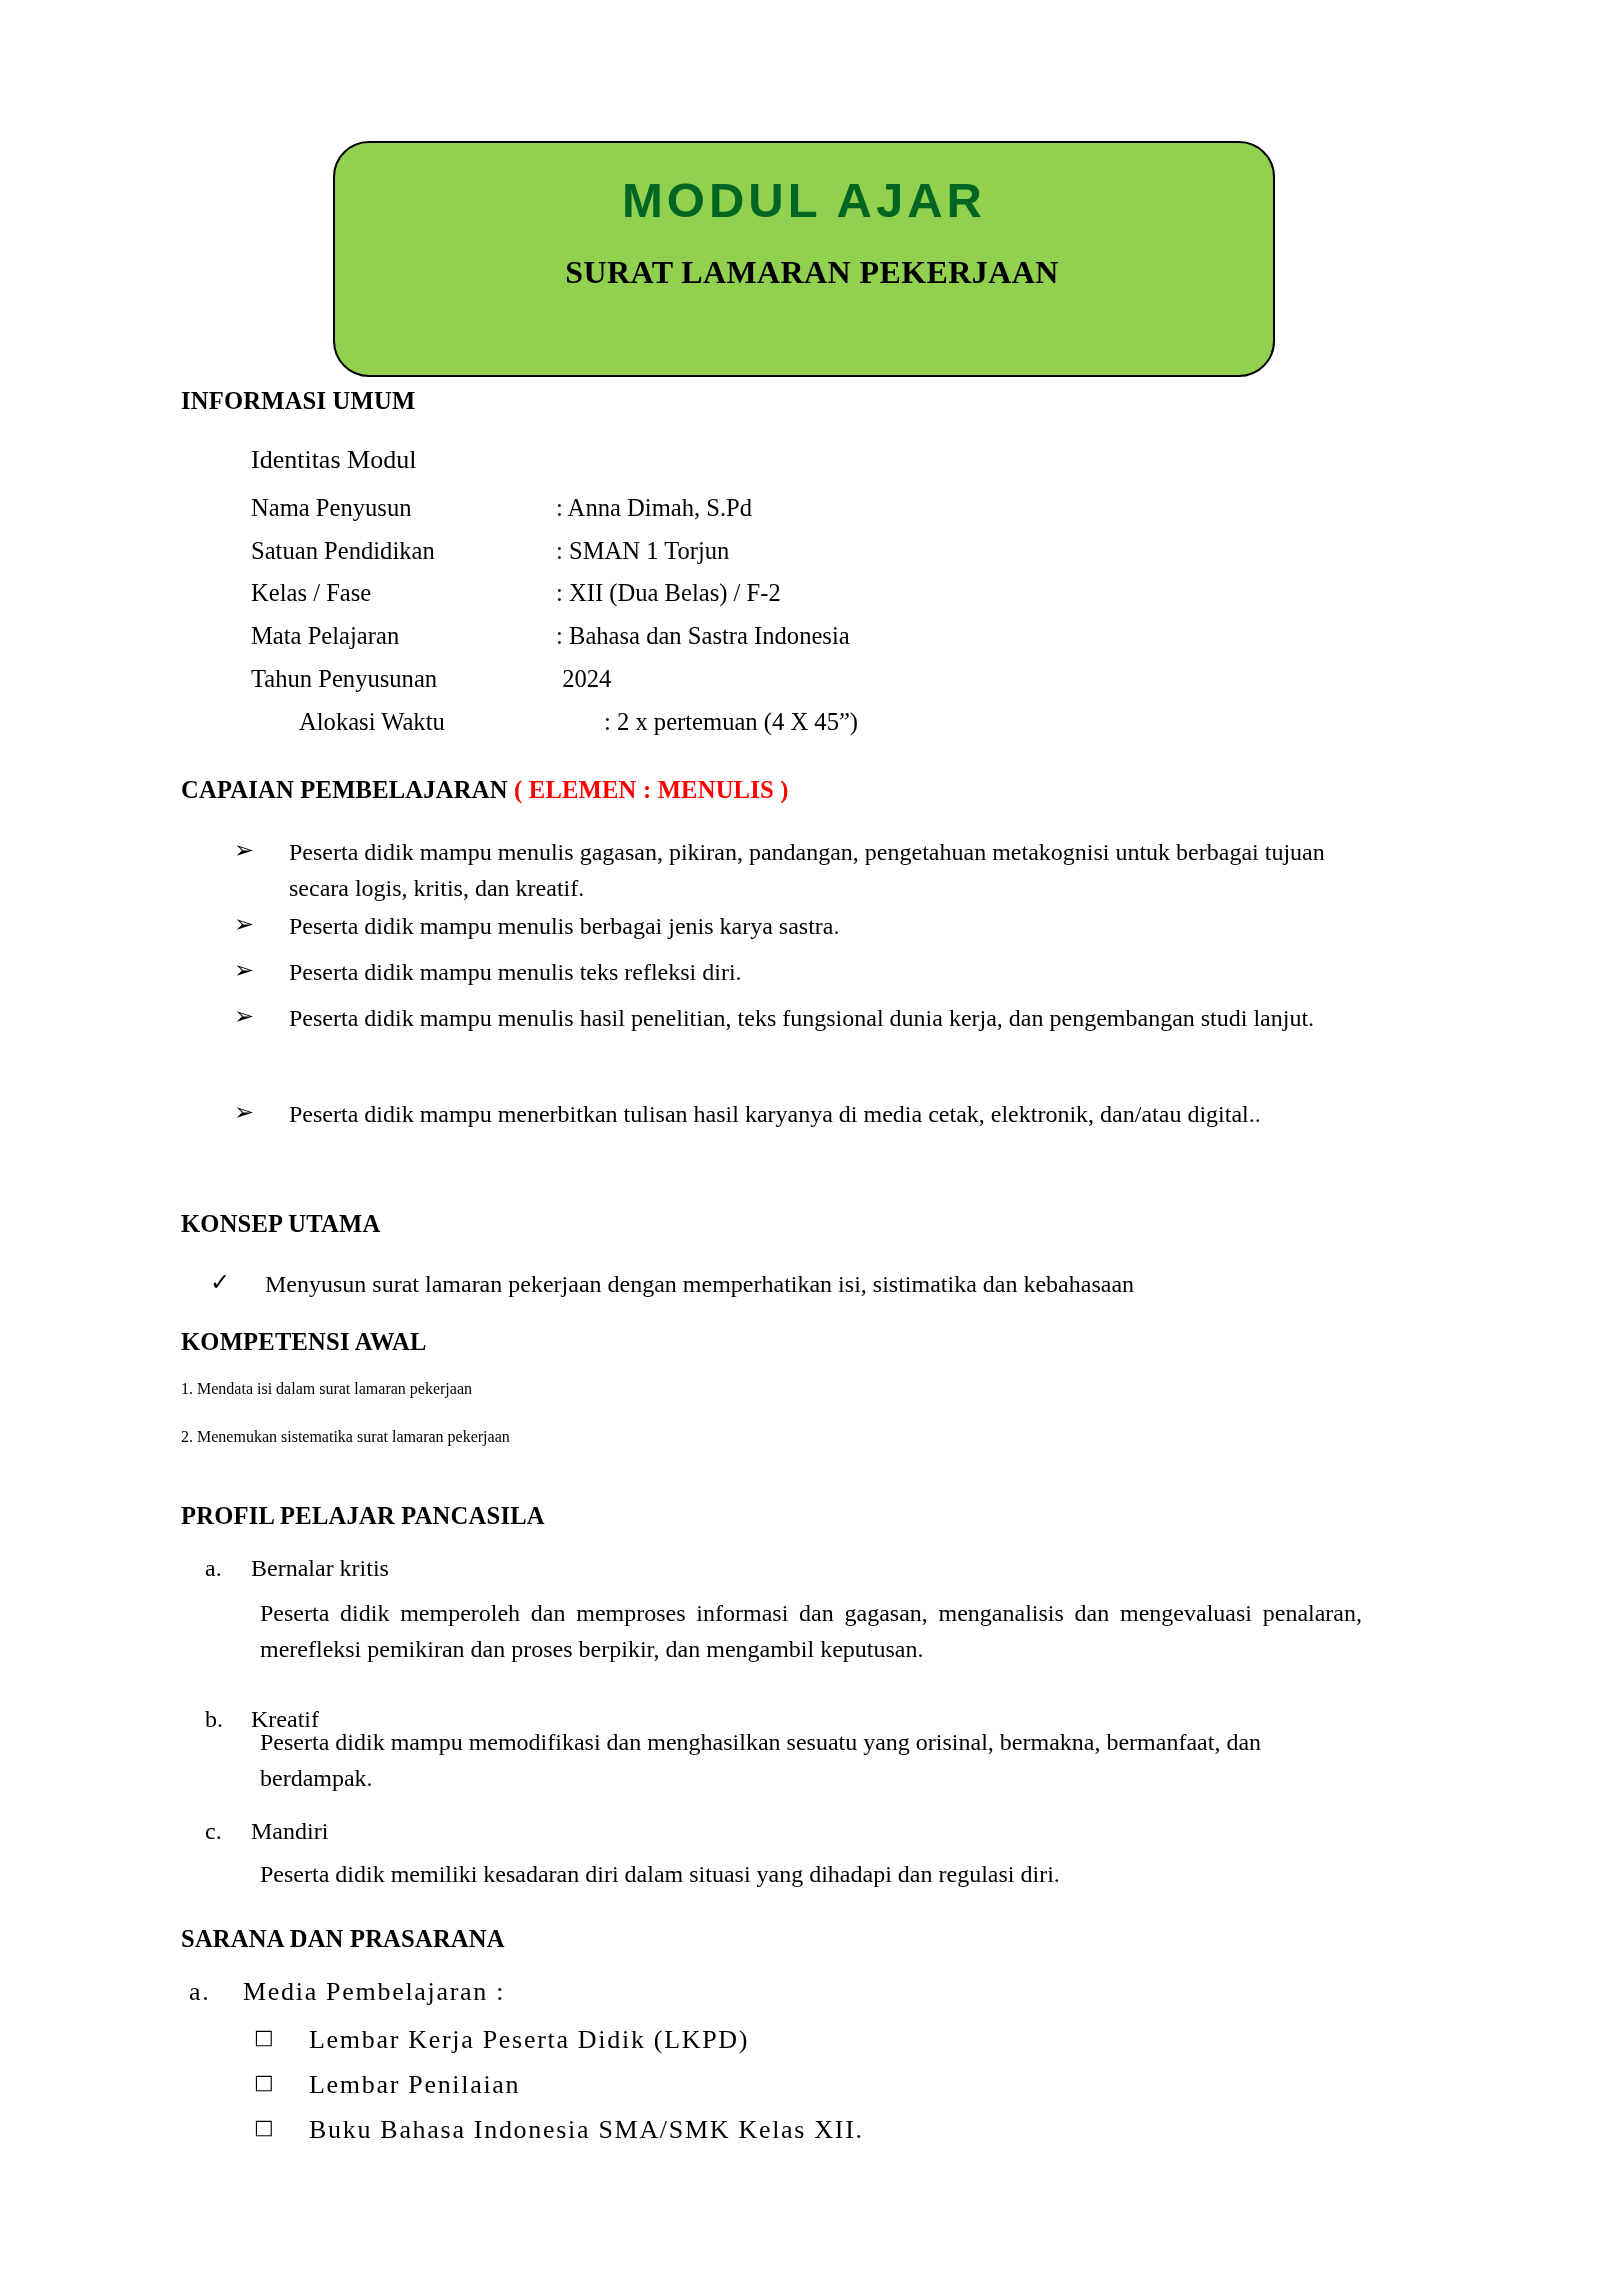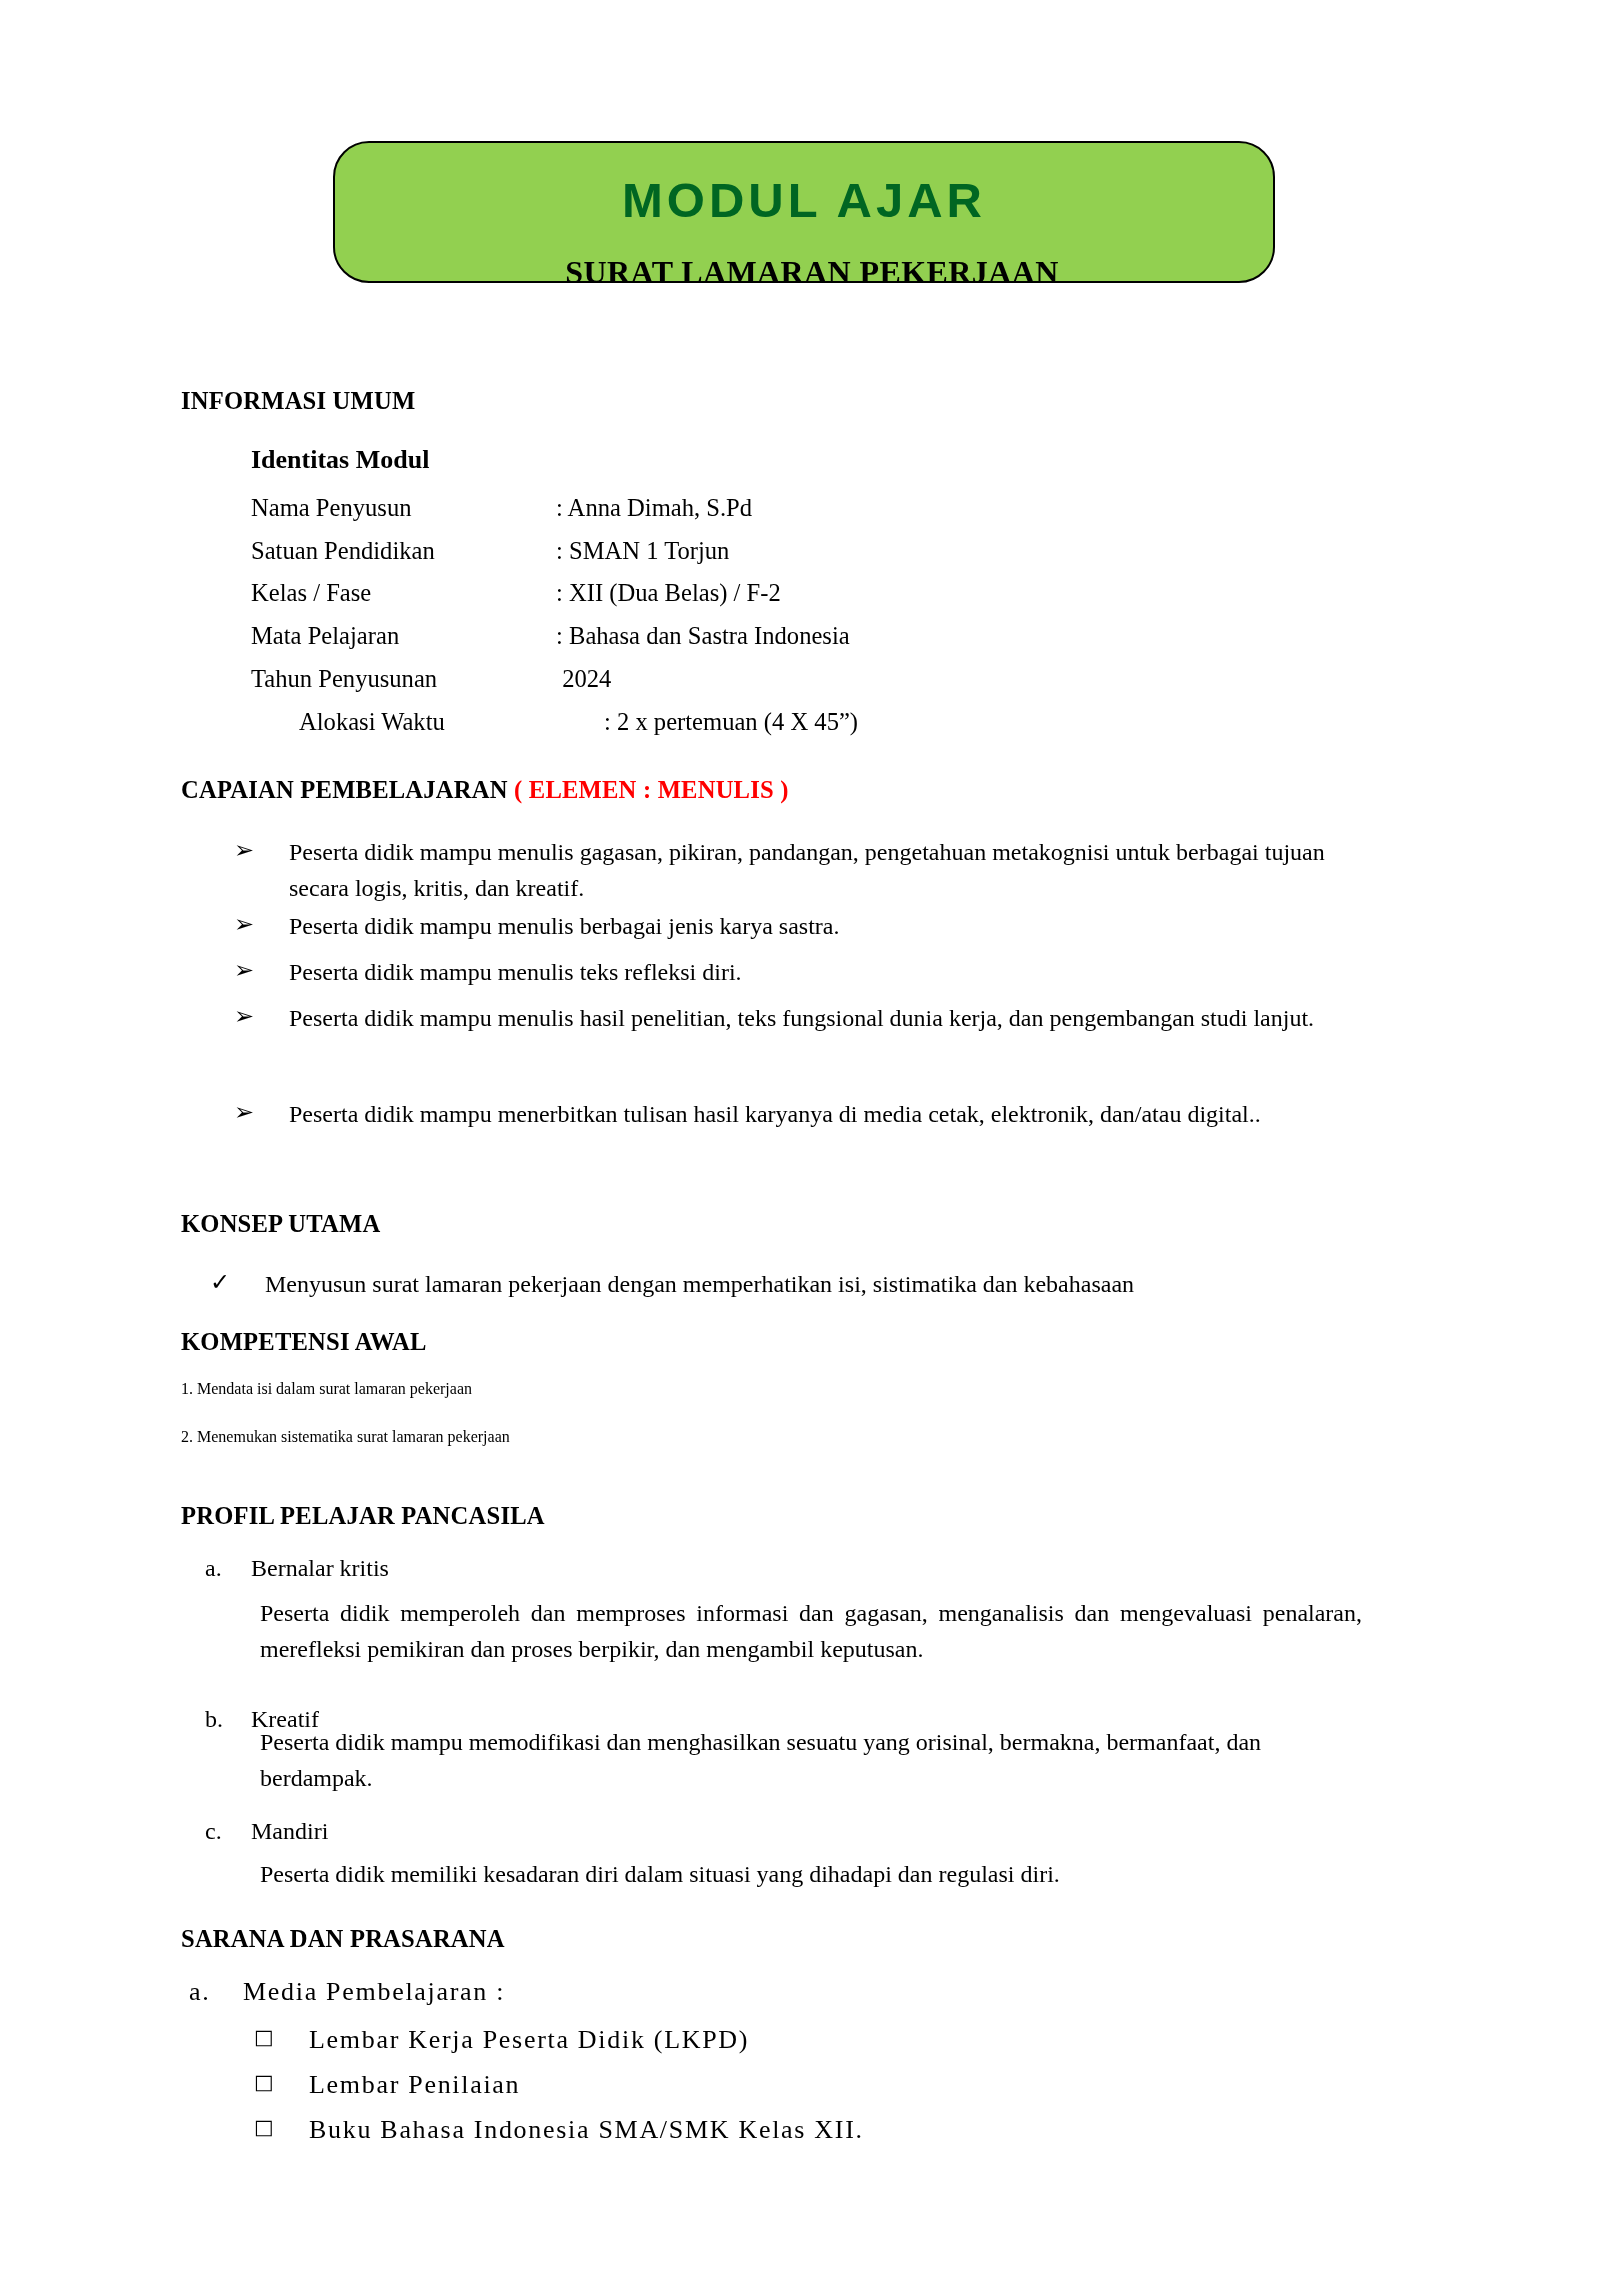--- a/index.html
+++ b/index.html
@@ -23,21 +23,21 @@
     height: 2295px;
     padding: 0;
   }
 
   
   .title-banner {
     position: absolute;
     left: 333px;
     top: 141px;
     width: 942px;
-    height: 142px;
+    height: 236px;
     background: #92D050;
     border: 2.4px solid #000000;
     border-radius: 36px;
     box-sizing: border-box;
   }
   .title-main {
     position: absolute;
     left: 0; right: 0;
     top: 33px;
     text-align: center;
@@ -69,21 +69,21 @@
     font-size: 24.6px;
     letter-spacing: 0.2px;
     white-space: nowrap;
   }
   .sec-head .red {
     color: #FF0000;
   }
 
   .sub-head {
     position: absolute;
-    font-weight: bold;
+    font-weight: normal;
     font-size: 26px;
     white-space: nowrap;
   }
 
   .ident-row {
     position: absolute;
     font-size: 24.6px;
     white-space: nowrap;
   }
   .ident-label {

